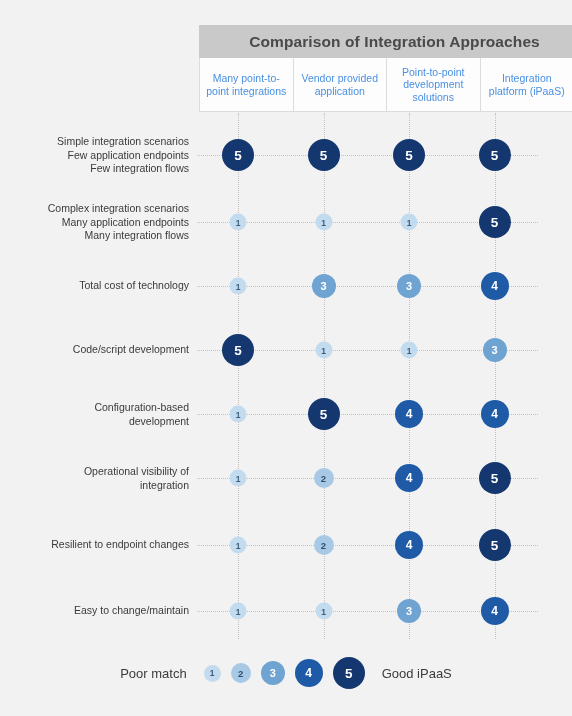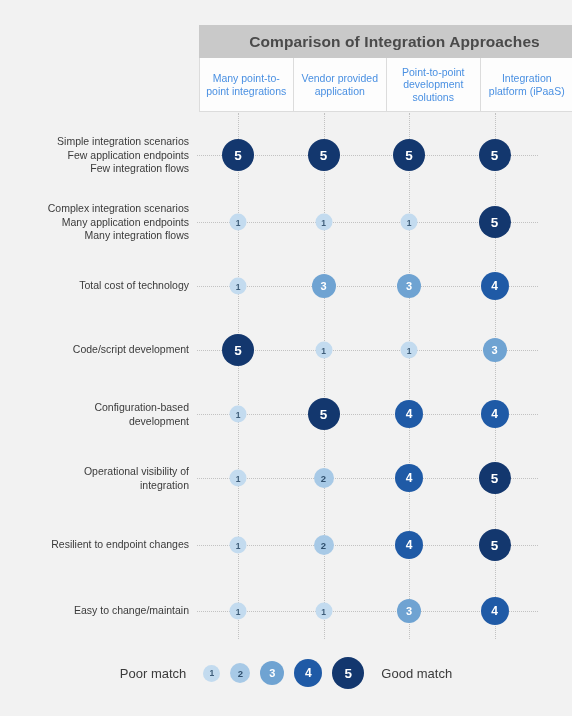--- a/index.html
+++ b/index.html
@@ -229,16 +229,16 @@
 
   <div class="legend">
     <span class="legend-text">Poor match</span>
     <span class="legend-dots" id="legend-dots">
         <span class="dot v1">1</span>
         <span class="dot v2">2</span>
         <span class="dot v3">3</span>
         <span class="dot v4">4</span>
         <span class="dot v5">5</span>
       </span>
-    <span class="legend-text">Good match</span>
+    <span class="legend-text">Good iPaaS</span>
   </div>
 
 </div>
 
 </body></html>

